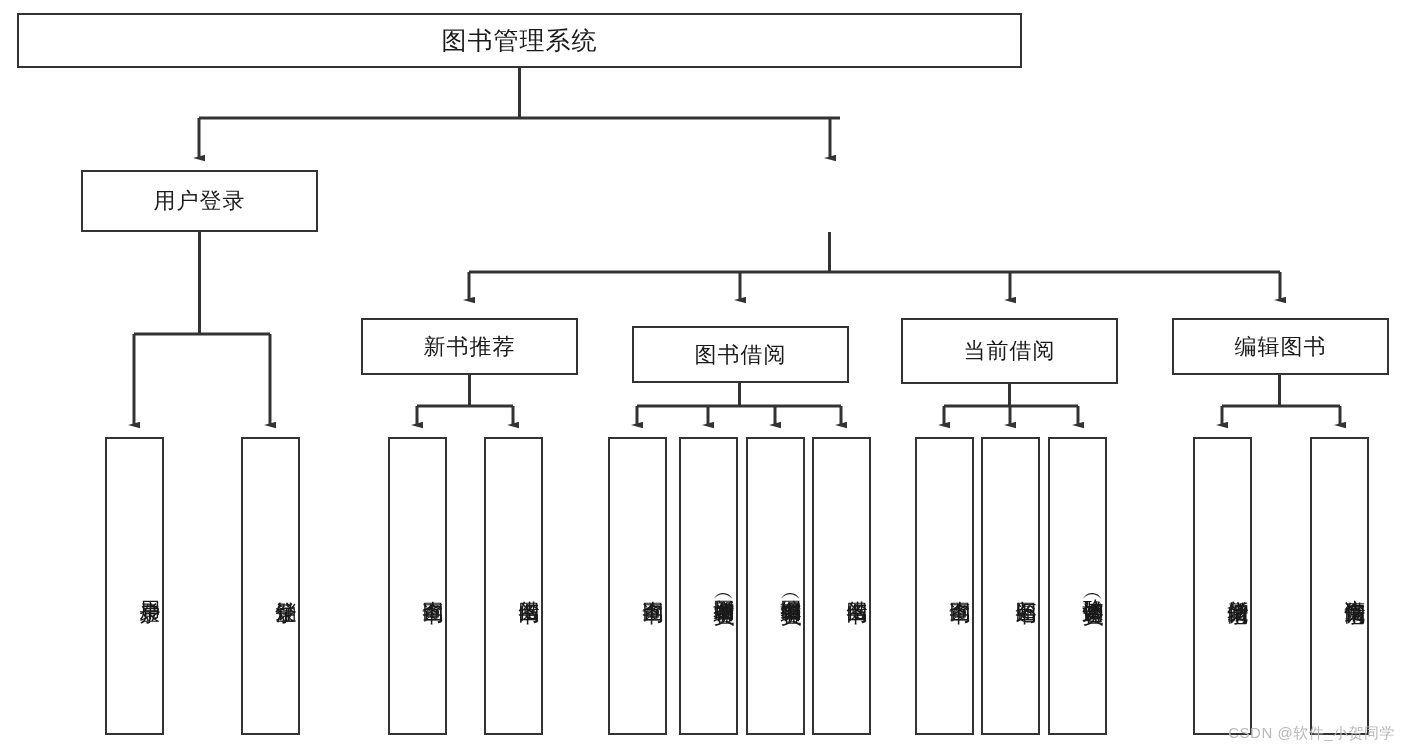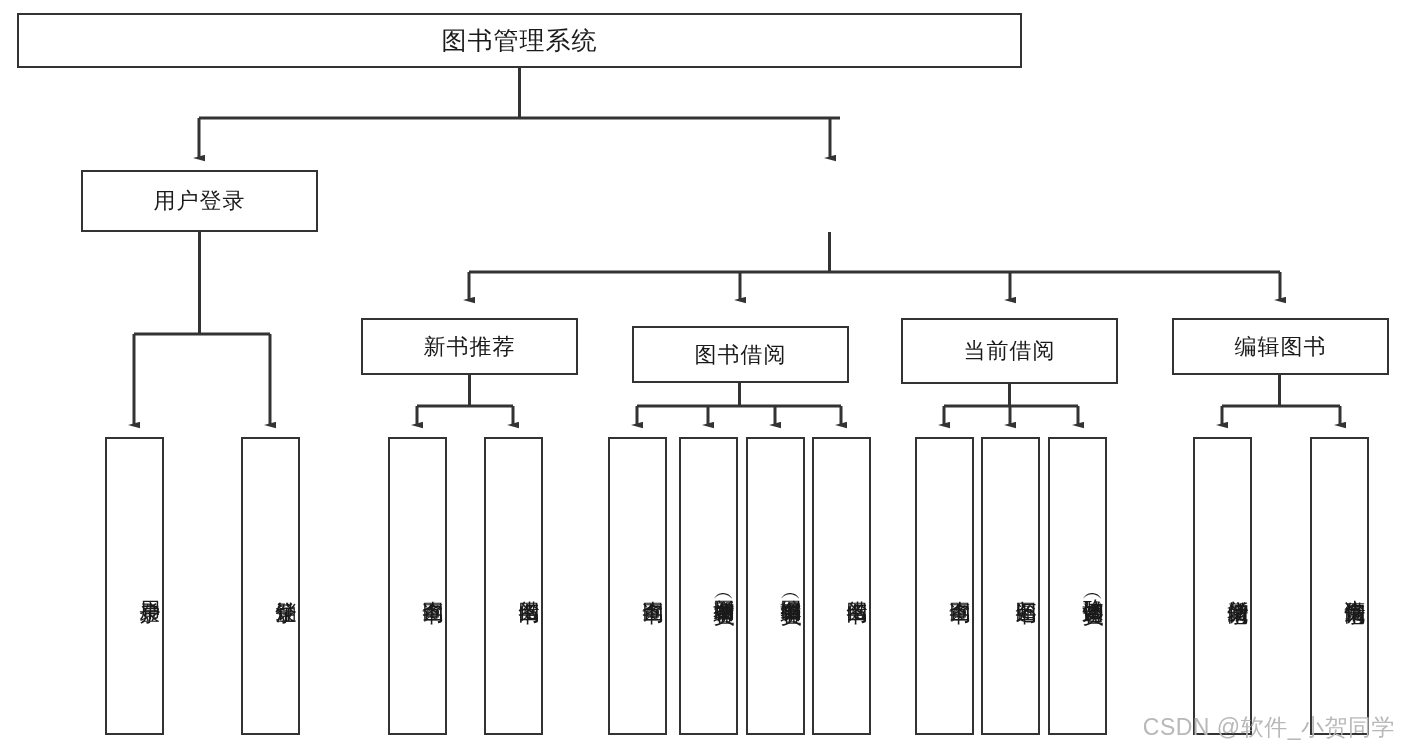--- a/index.html
+++ b/index.html
@@ -55,21 +55,21 @@
     display: block;
     max-height: 100%;
   }
   .node.root {
     font-size: 25px;
   }
   #watermark {
     position: absolute;
     right: 10px;
     bottom: 4px;
-    font-size: 23px;
+    font-size: 15px;
     color: #b8b8b8;
     white-space: nowrap;
     letter-spacing: 0.5px;
   }
 </style>
 </head>
 <body>
 
 <div id="canvas">
 

